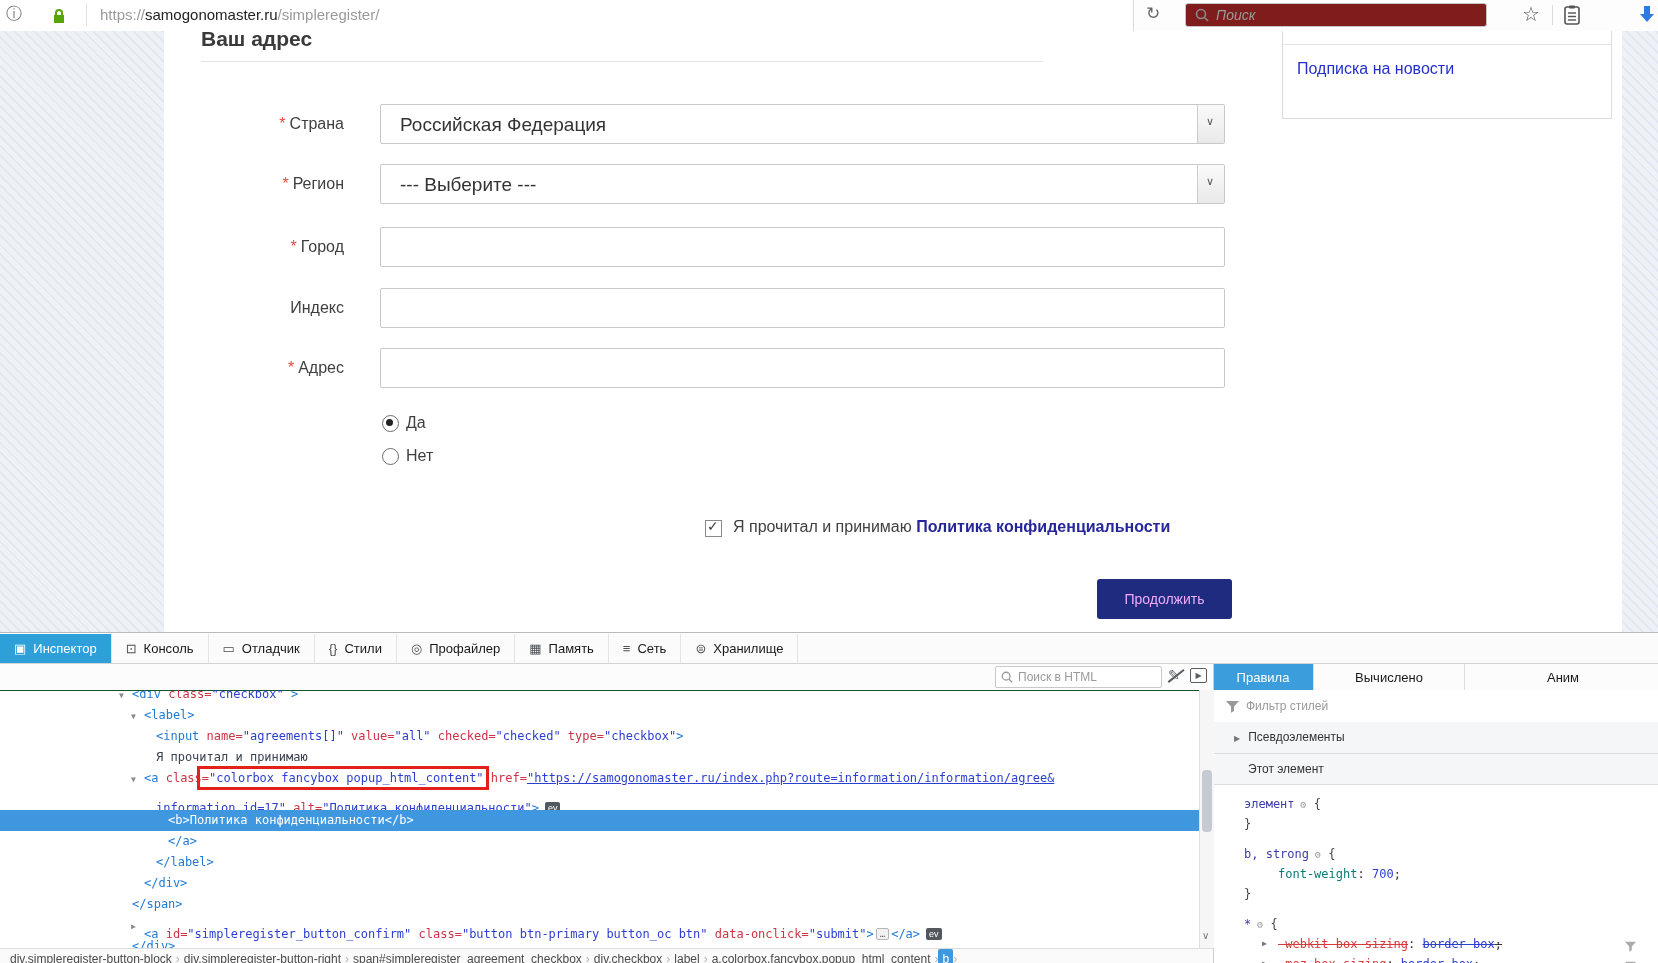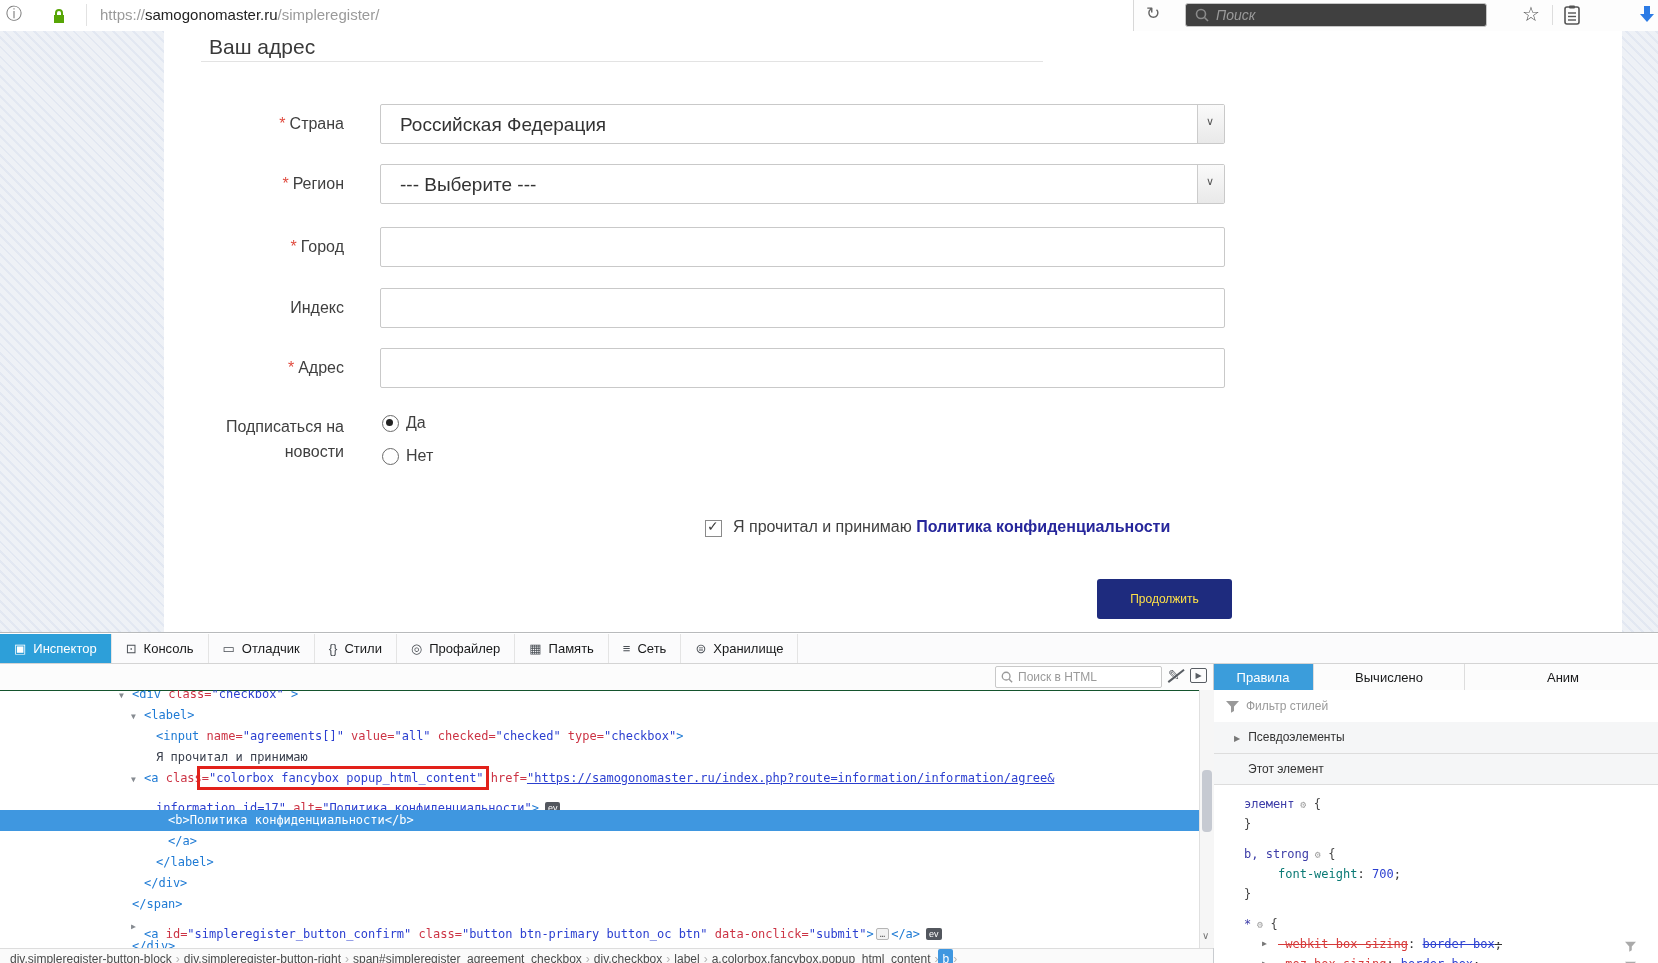--- a/index.html
+++ b/index.html
@@ -9,21 +9,21 @@
 
   
   #browser-bar{position:absolute;left:0;top:0;width:1658px;height:31px;background:#fdfdfd;
     border-bottom:1px solid #cfcfcf;}
   .b-ico{position:absolute;top:4px;font-size:16px;color:#777;}
   #url-field{position:absolute;left:0;top:0;width:1133px;height:31px;background:#fff;border-right:1px solid #d8d8d8;}
   #url-text{position:absolute;left:100px;top:6px;font-size:15px;color:#9a9a9a;white-space:nowrap;}
   #url-text .host{color:#222;}
   #reload-btn{position:absolute;left:1146px;top:3px;font-size:17px;color:#666;}
   #search-field{position:absolute;left:1185px;top:3px;width:300px;height:22px;border:1px solid #c6c6c6;
-     border-radius:3px;background:#404040;}
+     border-radius:3px;background:#7f1d1d;}
   #search-field .ph{position:absolute;left:30px;top:3px;color:#9a9a9a;font-style:italic;font-size:14px;}
   #star-btn{left:1522px;font-size:20px;top:2px;color:#555;}
   #bar-sep{position:absolute;left:1552px;top:5px;width:1px;height:20px;background:#ddd;}
   #lib-btn{left:1563px;}
   #dl-btn{left:1636px;}
 
   
   #viewport{position:absolute;left:0;top:31px;width:1658px;height:601px;background:#fff;overflow:hidden;}
   .texture{position:absolute;top:0;height:601px;background:#eef1f6;
     background-image:repeating-linear-gradient(45deg,rgba(185,198,226,.22) 0 2px,transparent 2px 7px);}
@@ -45,21 +45,21 @@
   .radio-label{position:absolute;font-size:16px;color:#3f3f3f;}
   #subscribe-label{position:absolute;right:1314px;text-align:right;font-size:16px;color:#3f3f3f;width:250px;}
   #subscribe-label div{line-height:25px;}
 
   #agree-row{position:absolute;left:705px;top:487px;height:22px;white-space:nowrap;}
   #agree-box{position:absolute;left:0;top:2px;width:15px;height:15px;border:1px solid #8a8a8a;background:#fff;}
   #agree-box span{position:absolute;left:1px;top:-3px;font-size:14px;color:#3b3b3b;}
   #agree-text{position:absolute;left:28px;top:0;font-size:16px;color:#3f3f3f;}
   #agree-link{font-weight:bold;color:#26269b;}
   #submit-btn{position:absolute;left:1097px;top:548px;width:135px;height:40px;background:#1e2b7e;
-     border:none;border-radius:3px;color:#fde047;font-size:12px;text-align:center;line-height:40px;}
+     border:none;border-radius:3px;color:#f0abfc;font-size:14px;text-align:center;line-height:40px;}
 
   #news-box{position:absolute;left:1282px;top:-8px;width:328px;height:94px;background:#fff;
      border:1px solid #ddd;}
   #news-divider{position:absolute;left:0;top:20px;width:100%;height:1px;background:#e5e5e5;}
   #news-link{position:absolute;left:14px;top:36px;font-size:16px;color:#2430cc;}
 
   
   #devtools{position:absolute;left:0;top:632px;width:1658px;height:331px;background:#fff;
      border-top:1px solid #b8babc;font-size:13px;}
   #dt-tabs{position:absolute;left:0;top:1px;width:1658px;height:29px;background:#fbfbfc;
@@ -170,21 +170,21 @@
       </svg>
     <svg id="dl-btn" style="position:absolute;left:1636px;top:4px" width="22" height="22" viewBox="0 0 22 22">
         <path fill="#2c7be5" d="M8 2h6v8h4l-7 8-7-8h4z"></path>
       </svg>
   </header>
 
   <div id="viewport">
     <div class="texture" id="texture-left"></div>
     <div class="texture" id="texture-right"></div>
 
-    <h1 id="page-heading" style="font-weight:normal;margin:8px">Ваш адрес</h1>
+    <h1 id="page-heading" style="font-weight:bold;margin:0">Ваш адрес</h1>
     <div id="heading-rule"></div>
 
     <div id="form-rows">
         <div class="f-label" style="top: 84px;"><span class="req">*</span>Страна</div>
         <div class="f-control" style="top: 73px;">
           <span class="val">Российская Федерация</span>
           <span class="dd-zone">
             <span>∨</span>
           </span>
         </div>
@@ -202,37 +202,37 @@
         <div class="f-label" style="top: 268px;">Индекс</div>
         <div class="f-control" style="top: 257px;">
           <span class="val"></span>
         </div>
         <div class="f-label" style="top: 328px;"><span class="req">*</span>Адрес</div>
         <div class="f-control" style="top: 317px;">
           <span class="val"></span>
         </div>
       </div>
 
-    <div id="subscribe-label" style="top:383px">
-      <div>Подписаться на</div>
-      <div>новости</div>
-    </div>
     <span class="radio on" style="left:382px;top:384px"></span>
     <span class="radio-label" style="left:406px;top:383px">Да</span>
     <span class="radio" style="left:382px;top:417px"></span>
     <span class="radio-label" style="left:406px;top:416px">Нет</span>
 
     <div id="agree-row">
       <span id="agree-box">
           <span>✓</span>
         </span>
       <span id="agree-text"><span>Я прочитал и принимаю</span>&nbsp;<a id="agree-link">Политика конфиденциальности</a></span>
     </div>
     <div id="submit-btn">Продолжить</div>
 
+    <div id="news-box">
+      <div id="news-divider"></div>
+      <a id="news-link">Подписка на новости</a>
+    </div>
   </div>
 
   <div id="devtools">
     <div id="dt-tabs">
         <div class="dtab active">
           <span class="dticon">▣</span>
           <span class="dtlabel">Инспектор</span>
         </div>
         <div class="dtab">
           <span class="dticon">⊡</span>

